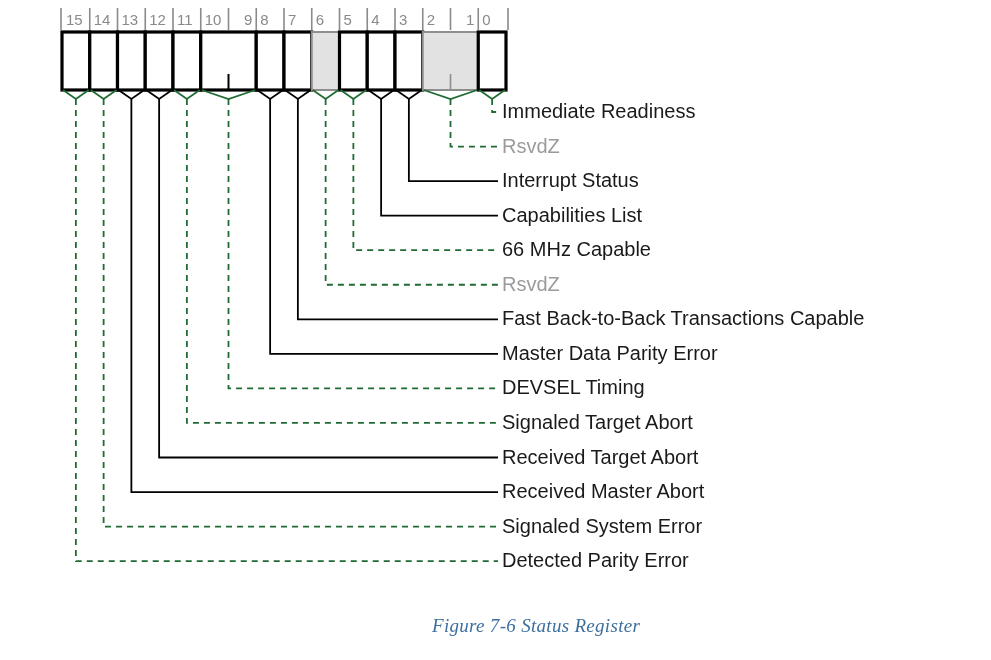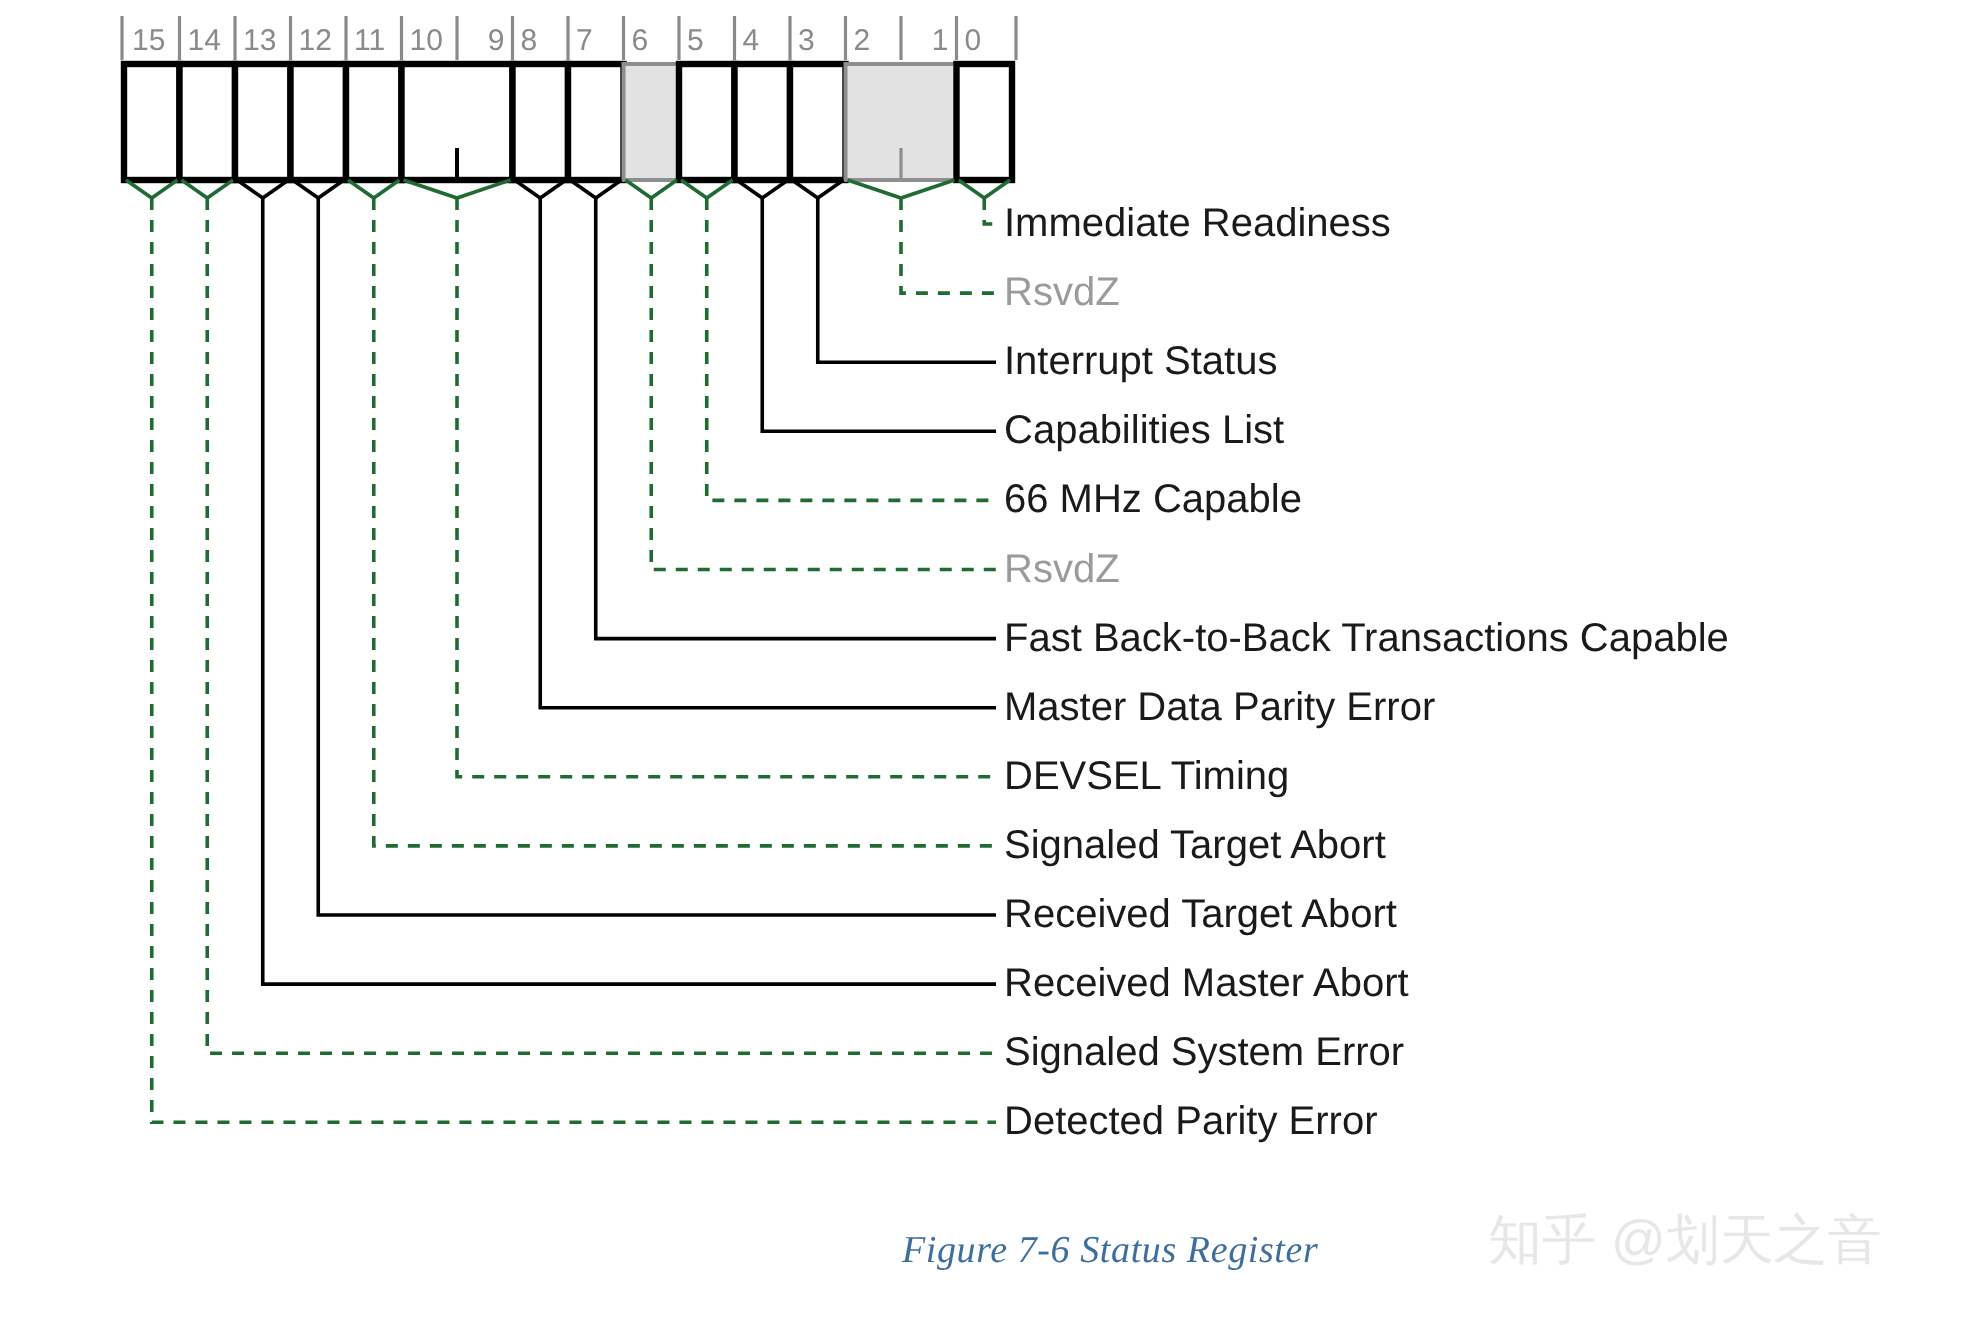--- a/index.html
+++ b/index.html
@@ -15,21 +15,21 @@
     font-family:"Liberation Sans", sans-serif;
     font-size:15px; fill:#8a8a8a;
   }
   .lbl{
     font-family:"Liberation Sans", sans-serif;
     font-size:20px; fill:#1a1a1a;
   }
   .lbl.rsvd{ fill:#9b9b9b; }
 
   .caption{
-    position:absolute;left:451px;top:615px;
+    position:absolute;left:432px;top:615px;
     font-family:"Liberation Serif", serif;
     font-style:italic;font-size:19px;color:#3d6f9e;
     letter-spacing:.3px;white-space:nowrap;
   }
   .watermark{
     position:absolute;left:744px;top:602px;
     font-family:"Liberation Sans", sans-serif;
     font-size:27px;color:#e7e7e7;white-space:nowrap;
   }
 </style>
@@ -165,14 +165,13 @@
         <text x="502" y="394.4" class="lbl">DEVSEL Timing</text>
         <text x="502" y="428.95" class="lbl">Signaled Target Abort</text>
         <text x="502" y="463.5" class="lbl">Received Target Abort</text>
         <text x="502" y="498.04999999999995" class="lbl">Received Master Abort</text>
         <text x="502" y="532.5999999999999" class="lbl">Signaled System Error</text>
         <text x="502" y="567.15" class="lbl">Detected Parity Error</text>
       </g>
     </svg>
 
   <div class="caption">Figure  7-6  Status Register</div>
-  <div class="watermark">知乎 @划天之音</div>
 </div>
 
 </body></html>

